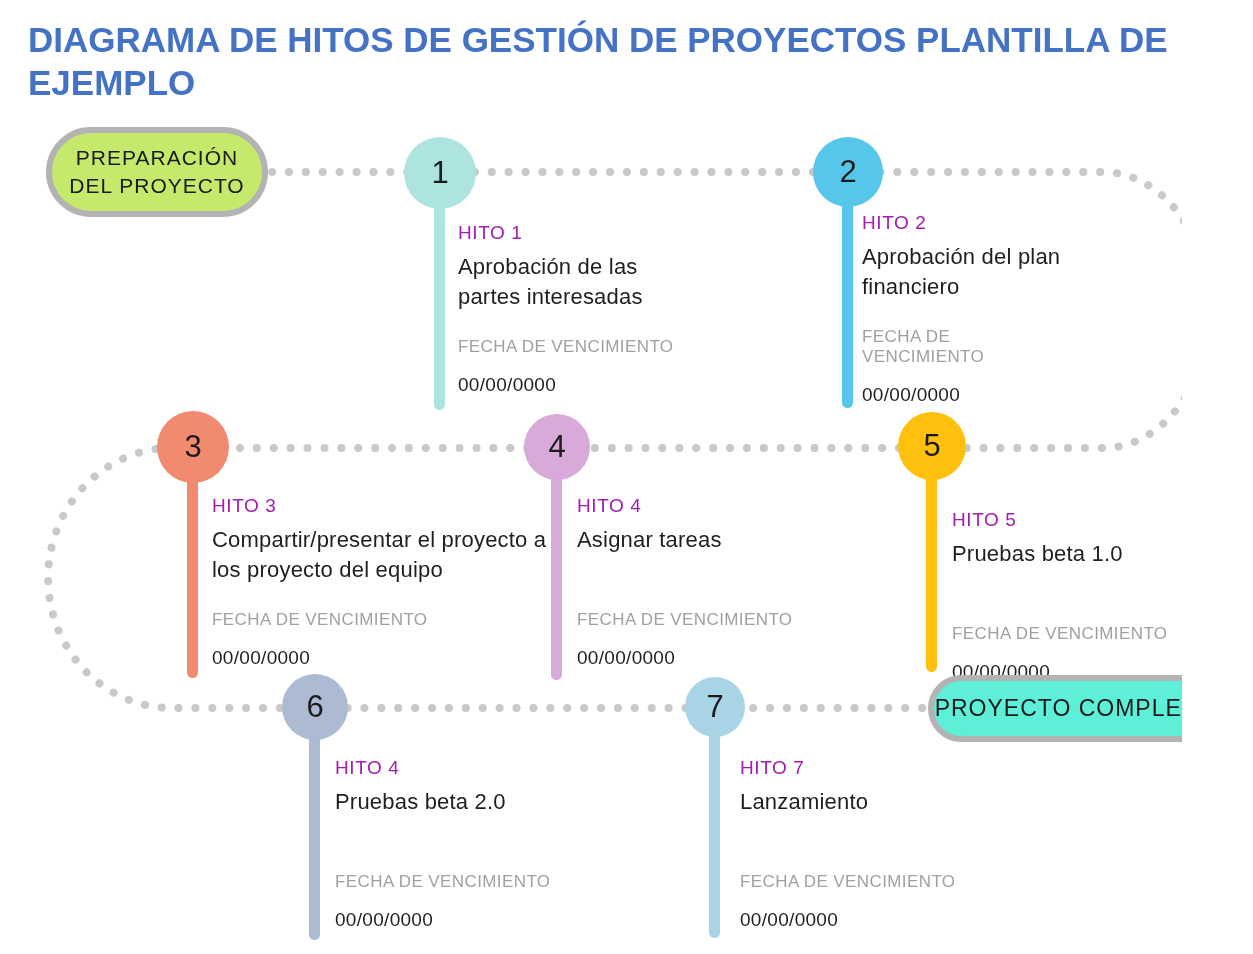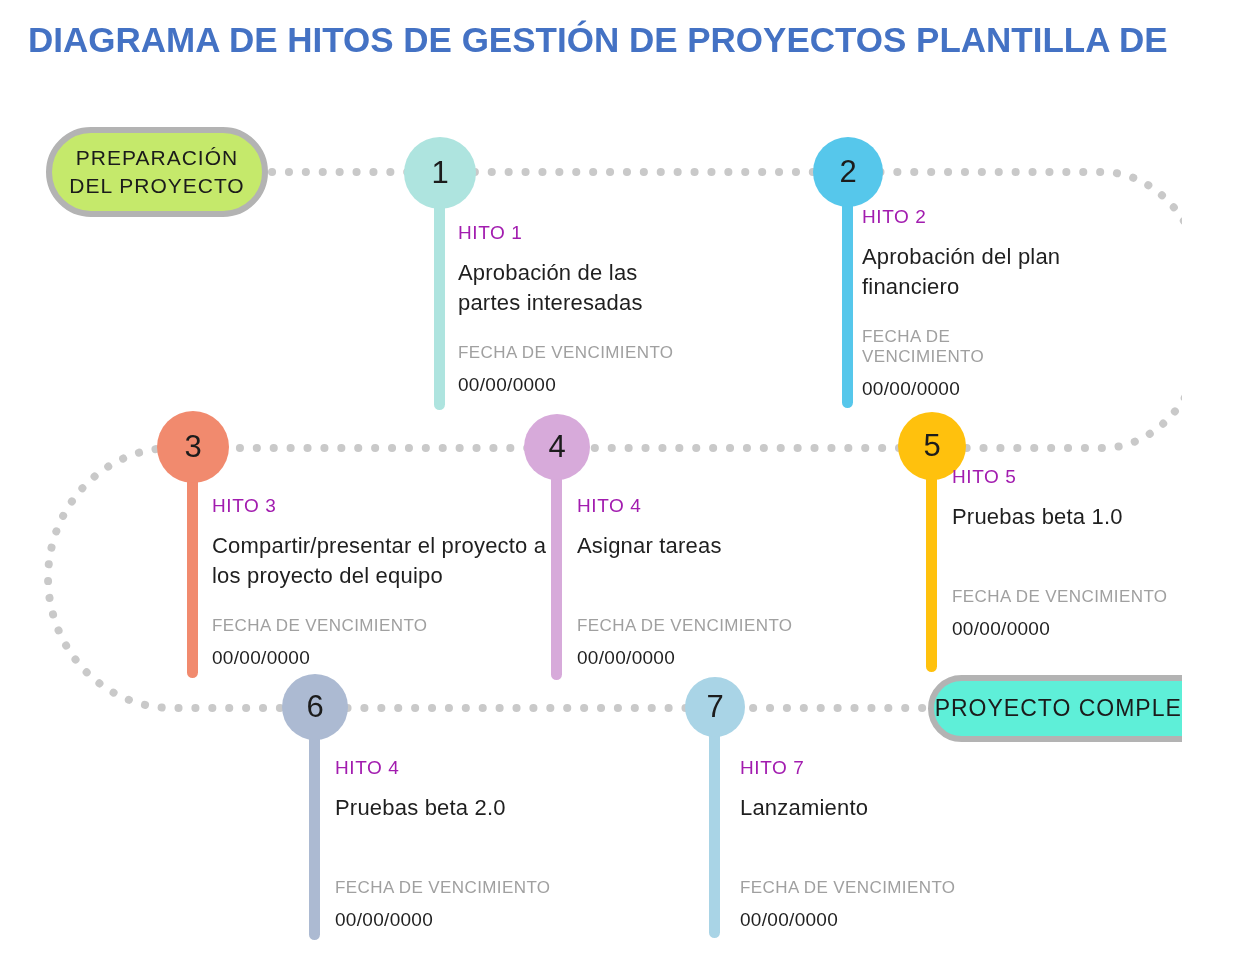--- a/index.html
+++ b/index.html
@@ -27,53 +27,54 @@
   
   .milestone{position:absolute;left:0;top:0;}
   .circle{
     position:absolute;z-index:2;border-radius:50%;
     display:flex;align-items:center;justify-content:center;
   }
   .num{font-size:31px;color:#1c1c1c;font-weight:400;}
   .tail{position:absolute;z-index:1;width:11px;border-radius:6px;}
   .mtext{position:absolute;z-index:2;}
   .hito{font-size:19px;color:#a21caf;letter-spacing:0.6px;}
-  .desc{font-size:22px;line-height:30px;min-height:60px;color:#1f1f1f;margin-top:14px;letter-spacing:0.2px;}
+  .desc{font-size:22px;line-height:30px;min-height:60px;color:#1f1f1f;margin-top:8px;letter-spacing:0.2px;}
   .due-label{font-size:17px;color:#A0A0A0;margin-top:25px;letter-spacing:0.4px;}
-  .due-date{font-size:19px;color:#1f1f1f;margin-top:11px;letter-spacing:0.3px;}
+  .due-date{font-size:19px;color:#1f1f1f;margin-top:17px;letter-spacing:0.3px;}
   
   .m1 .circle{left:404px;top:137px;width:72px;height:72px}
   .m1 .tail{left:434px;top:173px;height:237px}
   .m1 .mtext{left:458px;top:222px;width:230px}
   .m2 .circle{left:813px;top:137px;width:70px;height:70px}
   .m2 .tail{left:842px;top:172px;height:236px}
-  .m2 .mtext{left:862px;top:206px;width:210px}
+  .m2 .mtext{left:862px;top:212px;width:210px}
   .m3 .circle{left:157px;top:411px;width:72px;height:72px}
   .m3 .tail{left:187px;top:447px;height:231px}
   .m3 .mtext{left:212px;top:495px;width:360px}
   .m4 .circle{left:524px;top:414px;width:66px;height:66px}
   .m4 .tail{left:551px;top:447px;height:233px}
   .m4 .mtext{left:577px;top:495px;width:300px}
   .m5 .circle{left:898px;top:412px;width:68px;height:68px}
   .m5 .tail{left:926px;top:446px;height:226px}
-  .m5 .mtext{left:952px;top:466px;width:270px}
+  .m5 .mtext{left:952px;top:509px;width:270px}
   .m6 .circle{left:282px;top:674px;width:66px;height:66px}
   .m6 .tail{left:309px;top:707px;height:233px}
   .m6 .mtext{left:335px;top:757px;width:300px}
   .m7 .circle{left:685px;top:677px;width:60px;height:60px}
   .m7 .tail{left:709px;top:707px;height:231px}
   .m7 .mtext{left:740px;top:757px;width:300px}
 </style>
 </head>
 <body>
 
 <div id="stage">
 
   <h1 class="page-title" style="color: rgb(68, 114, 196);">
     <span>DIAGRAMA DE HITOS DE GESTIÓN DE PROYECTOS PLANTILLA DE</span><br>
+    <span>EJEMPLO</span>
   </h1>
 
   <svg class="dots" width="1253" height="954" viewBox="0 0 1253 954">
     <path id="connector-path" d="M 272 172 L 1103 172 A 106 138 0 0 1 1103 448 L 172 448 A 124 130 0 0 0 172 708 L 932 708" fill="none" stroke="#C9C9C9" stroke-width="8" stroke-dasharray="0.1 16.8" stroke-linecap="round"></path>
   </svg>
 
   <div class="badge badge-end" id="badge-end" style="background: rgb(94, 239, 216); border-color: rgb(179, 179, 179);">
     <span>PROYECTO COMPLETO</span>
   </div>
 

